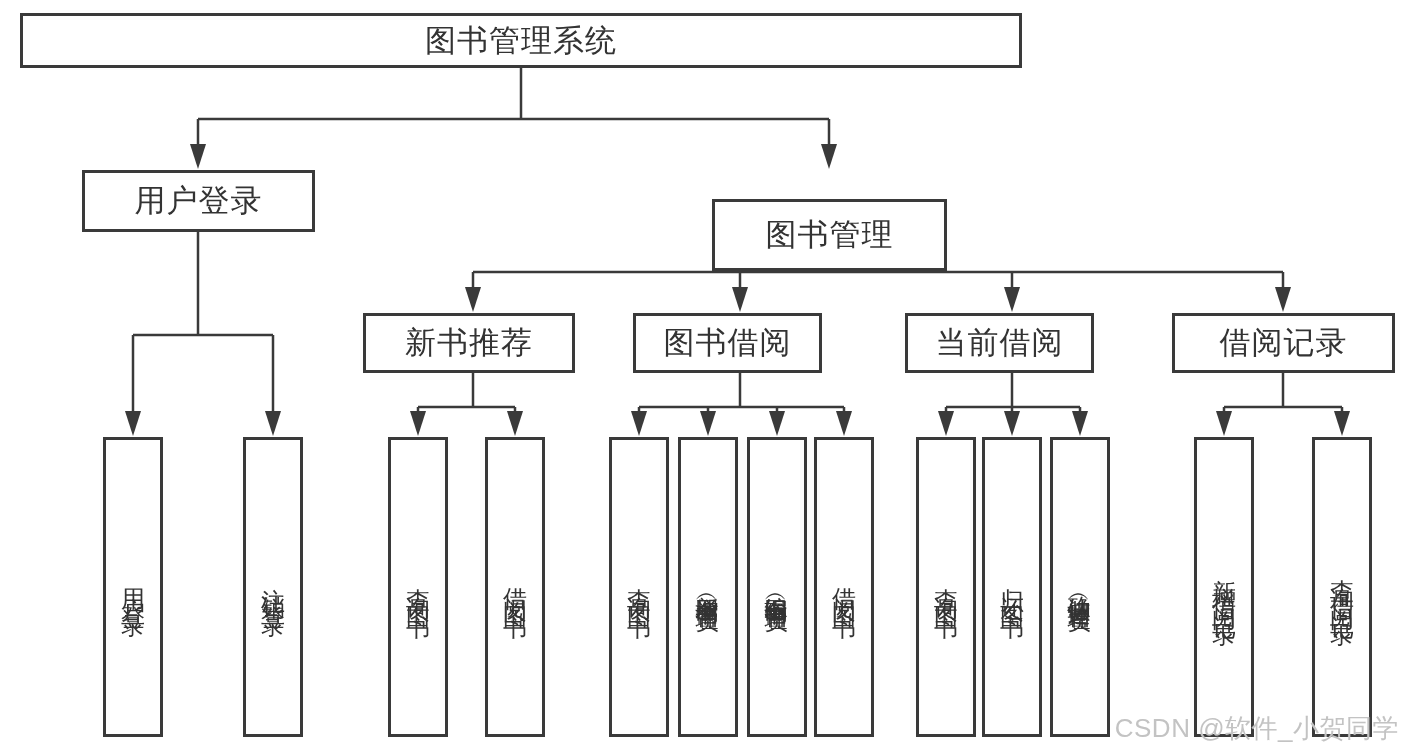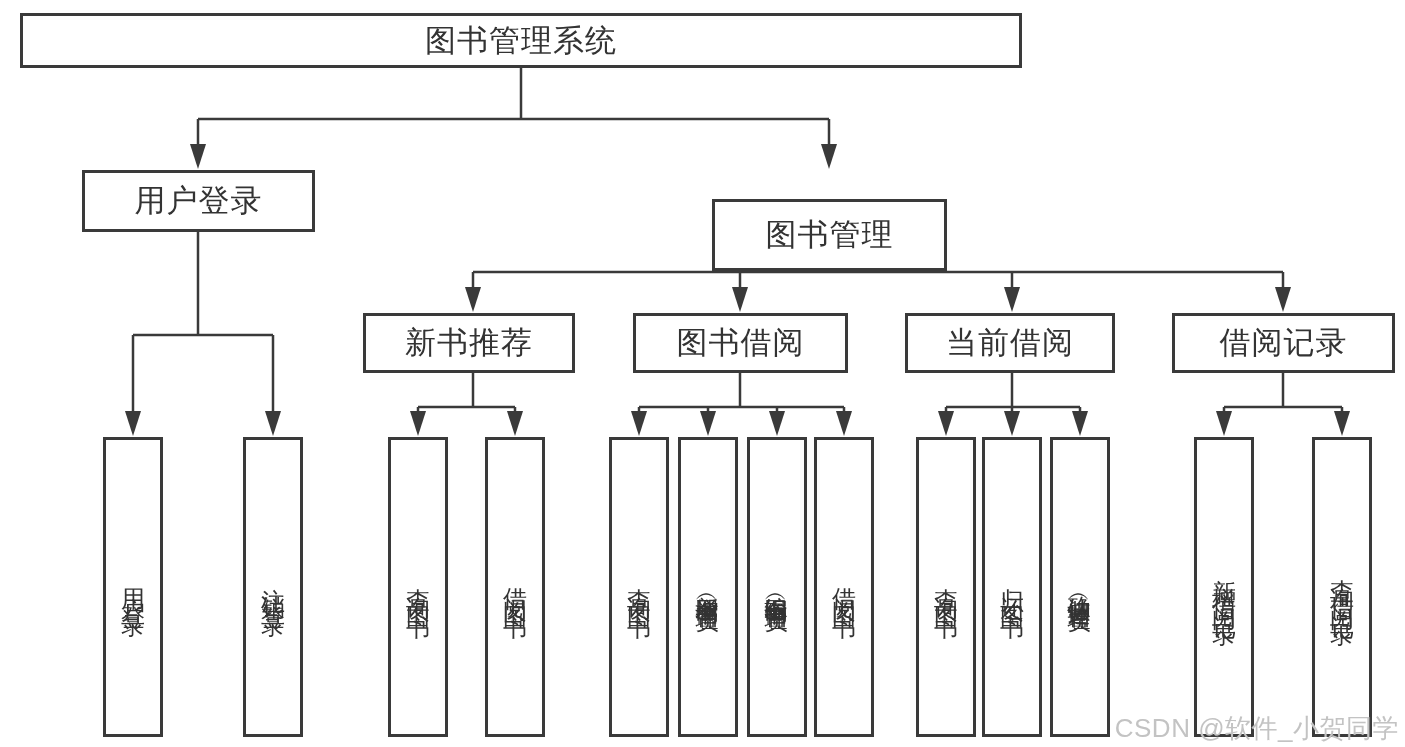--- a/index.html
+++ b/index.html
@@ -118,22 +118,22 @@
       <line x1="1342" y1="407" x2="1342" y2="417" stroke="#3a3a3a" stroke-width="2.5"></line>
       <polygon points="1334,411 1350,411 1342,436" fill="#3a3a3a"></polygon>
     </svg>
 
   <div class="node hbox" style="left:20px; top:13px; width:1002px; height:55px;">图书管理系统</div>
 
   <div class="node hbox" style="left:82px; top:170px; width:233px; height:62px;">用户登录</div>
   <div class="node hbox" style="left:712px; top:170px; width:235px; height:72px;margin-top:29px;">图书管理</div>
 
   <div class="node hbox" style="left:363px; top:313px; width:212px; height:60px;">新书推荐</div>
-  <div class="node hbox" style="left:633px; top:313px; width:215px; height:60px;">图书借阅</div>
-  <div class="node hbox" style="left:905px; top:313px; width:210px; height:60px;text-align:center;">当前借阅</div>
+  <div class="node hbox" style="left:633px; top:313px; width:189px; height:60px;">图书借阅</div>
+  <div class="node hbox" style="left:905px; top:313px; width:189px; height:60px;text-align:center;">当前借阅</div>
   <div class="node hbox" style="left:1172px; top:313px; width:223px; height:60px;">借阅记录</div>
 
   <div class="node vbox" style="left:103px; top:437px; width:60px; height:300px;">用户登录</div>
   <div class="node vbox" style="left:243px; top:437px; width:60px; height:300px;">注销登录</div>
 
   <div class="node vbox" style="left:388px; top:437px; width:60px; height:300px;">查询图书</div>
   <div class="node vbox" style="left:485px; top:437px; width:60px; height:300px;">借阅图书</div>
 
   <div class="node vbox" style="left:609px; top:437px; width:60px; height:300px;">查询图书</div>
   <div class="node vbox tight" style="left:678px; top:437px; width:60px; height:300px;">新增图书（管理员）</div>

